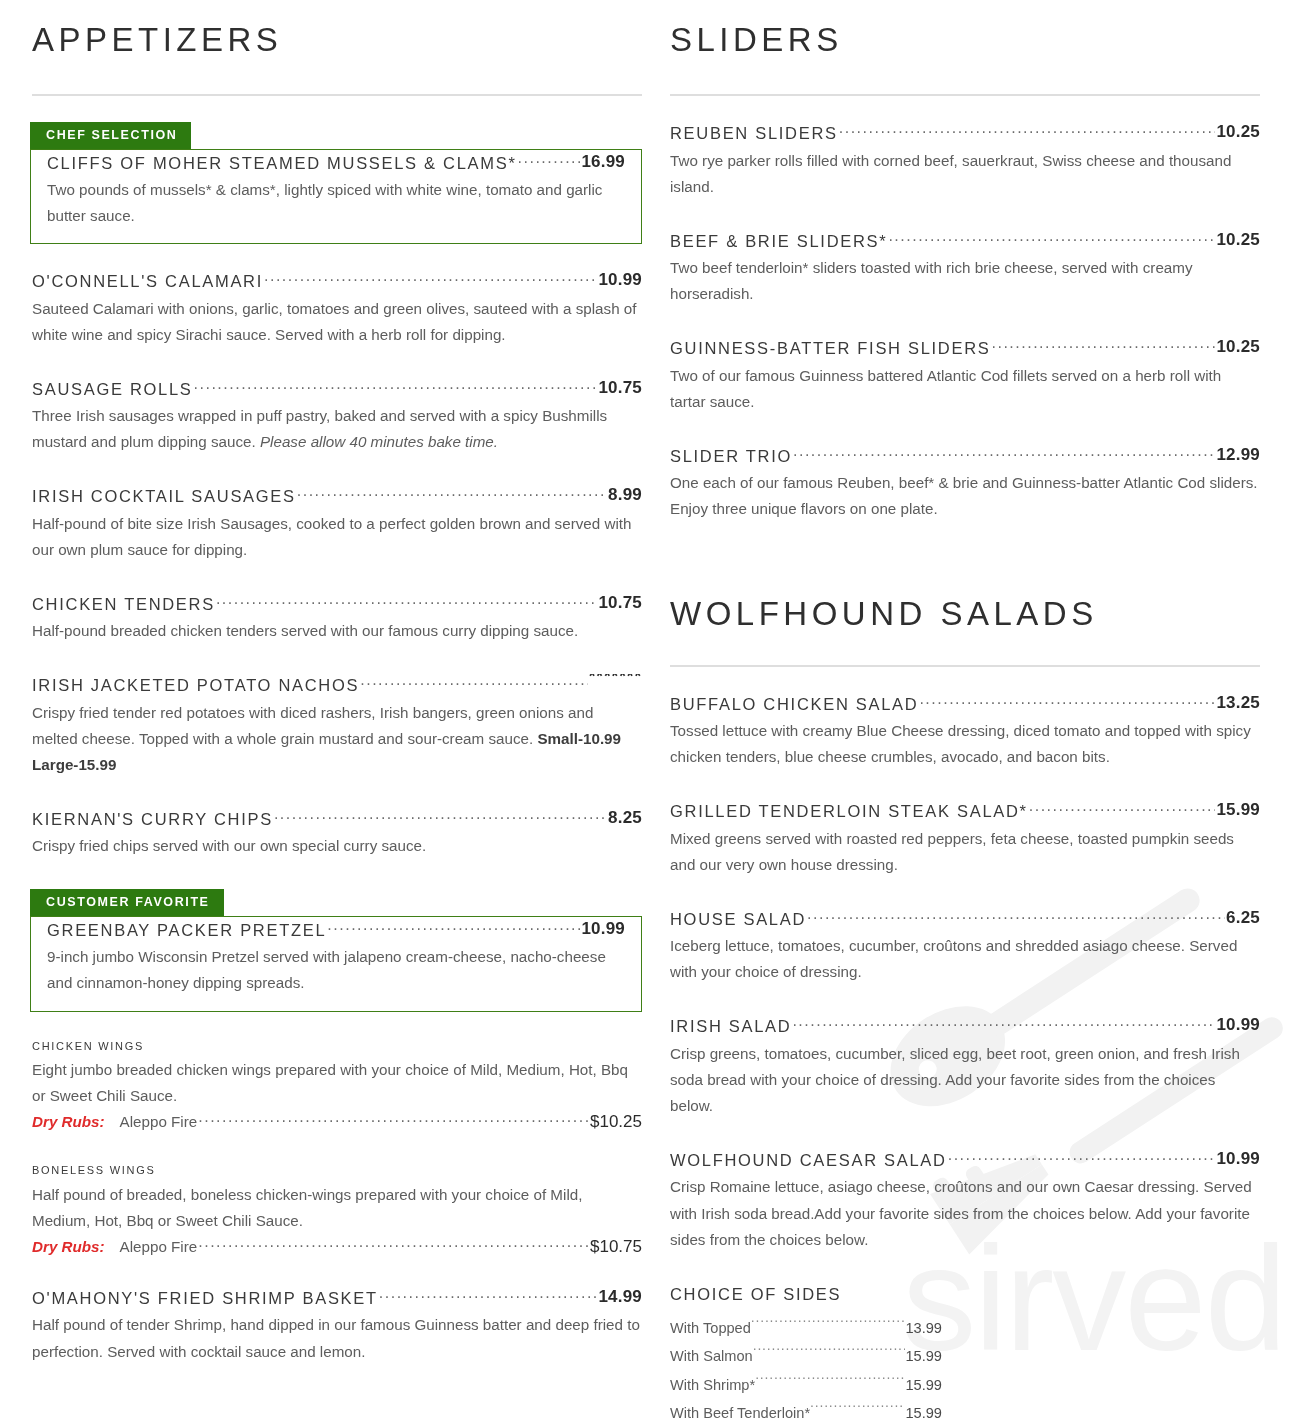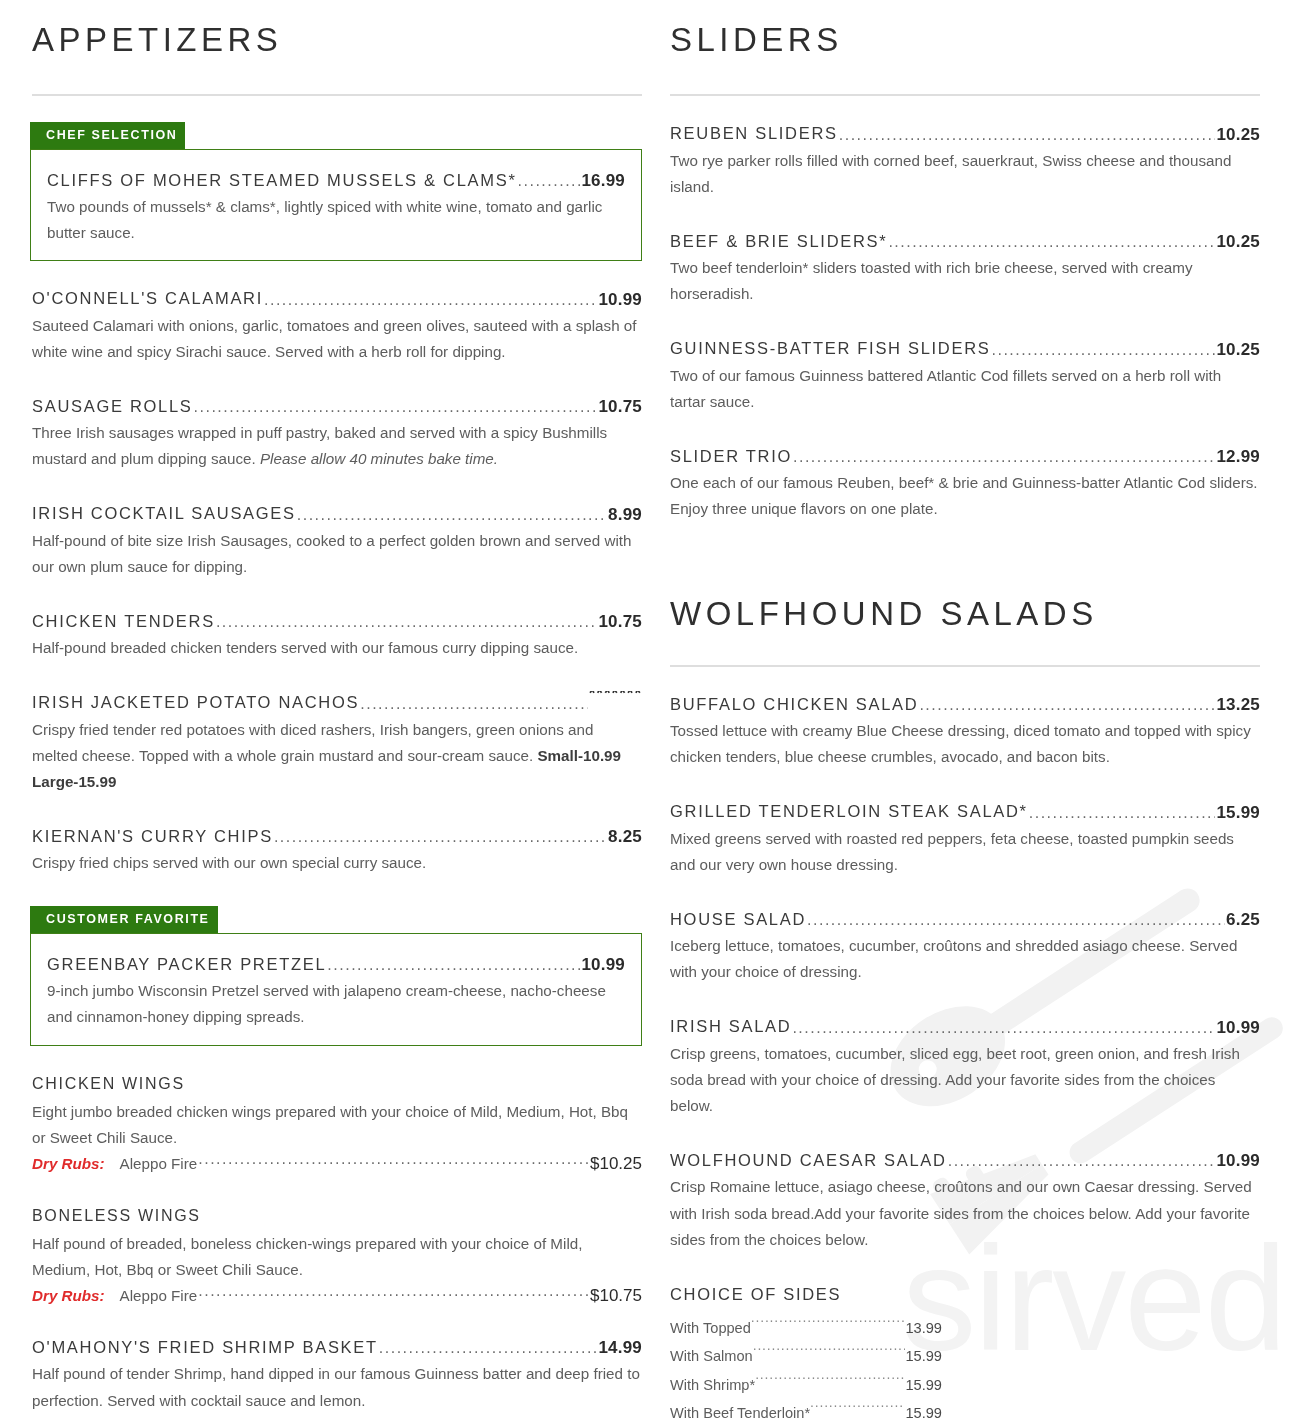--- a/index.html
+++ b/index.html
@@ -68,36 +68,36 @@
   .spacer-lg { height: 44px; }
 
   
   .badge {
     display: inline-block;
     background: #2d7a10;
     color: #ffffff;
     font-size: 12.5px;
     font-weight: bold;
     letter-spacing: 1.6px;
-    padding: 7px 8px 7px 16px;
+    padding: 7px 14px 7px 16px;
     line-height: 1;
     margin-left: -2px;
   }
   .highlight-box {
     border: 1.5px solid #3f7f16;
-    padding: 19px 16px 14px 16px;
+    padding: 2px 16px 14px 16px;
     margin: 0 0 26px -2px;
   }
   .highlight-box .item { margin-bottom: 0; }
 
   
   .item { margin: 0 0 30px 0; }
   .item-head {
     display: flex;
-    align-items: flex-end;
+    align-items: flex-start;
     width: 100%;
     white-space: nowrap;
     overflow: hidden;
   }
   .item-name {
     font-size: 16.5px;
     font-weight: 400;
     letter-spacing: 1.7px;
     color: #3a3a3a;
     line-height: 1.35;
@@ -139,21 +139,21 @@
     line-height: 1.72;
     color: #5d5d5d;
     margin-top: 3px;
     font-weight: 400;
   }
   .item-desc em { font-style: italic; }
   .item-desc b { font-weight: bold; color: #3d3d3d; }
 
   
   .item-name-plain {
-    font-size: 16px;
+    font-size: 11px;
     letter-spacing: 1.7px;
     color: #3a3a3a;
     line-height: 1.5;
   }
   .dry-rub-line {
     display: flex;
     align-items: baseline;
     width: 100%;
     white-space: nowrap;
     overflow: hidden;

